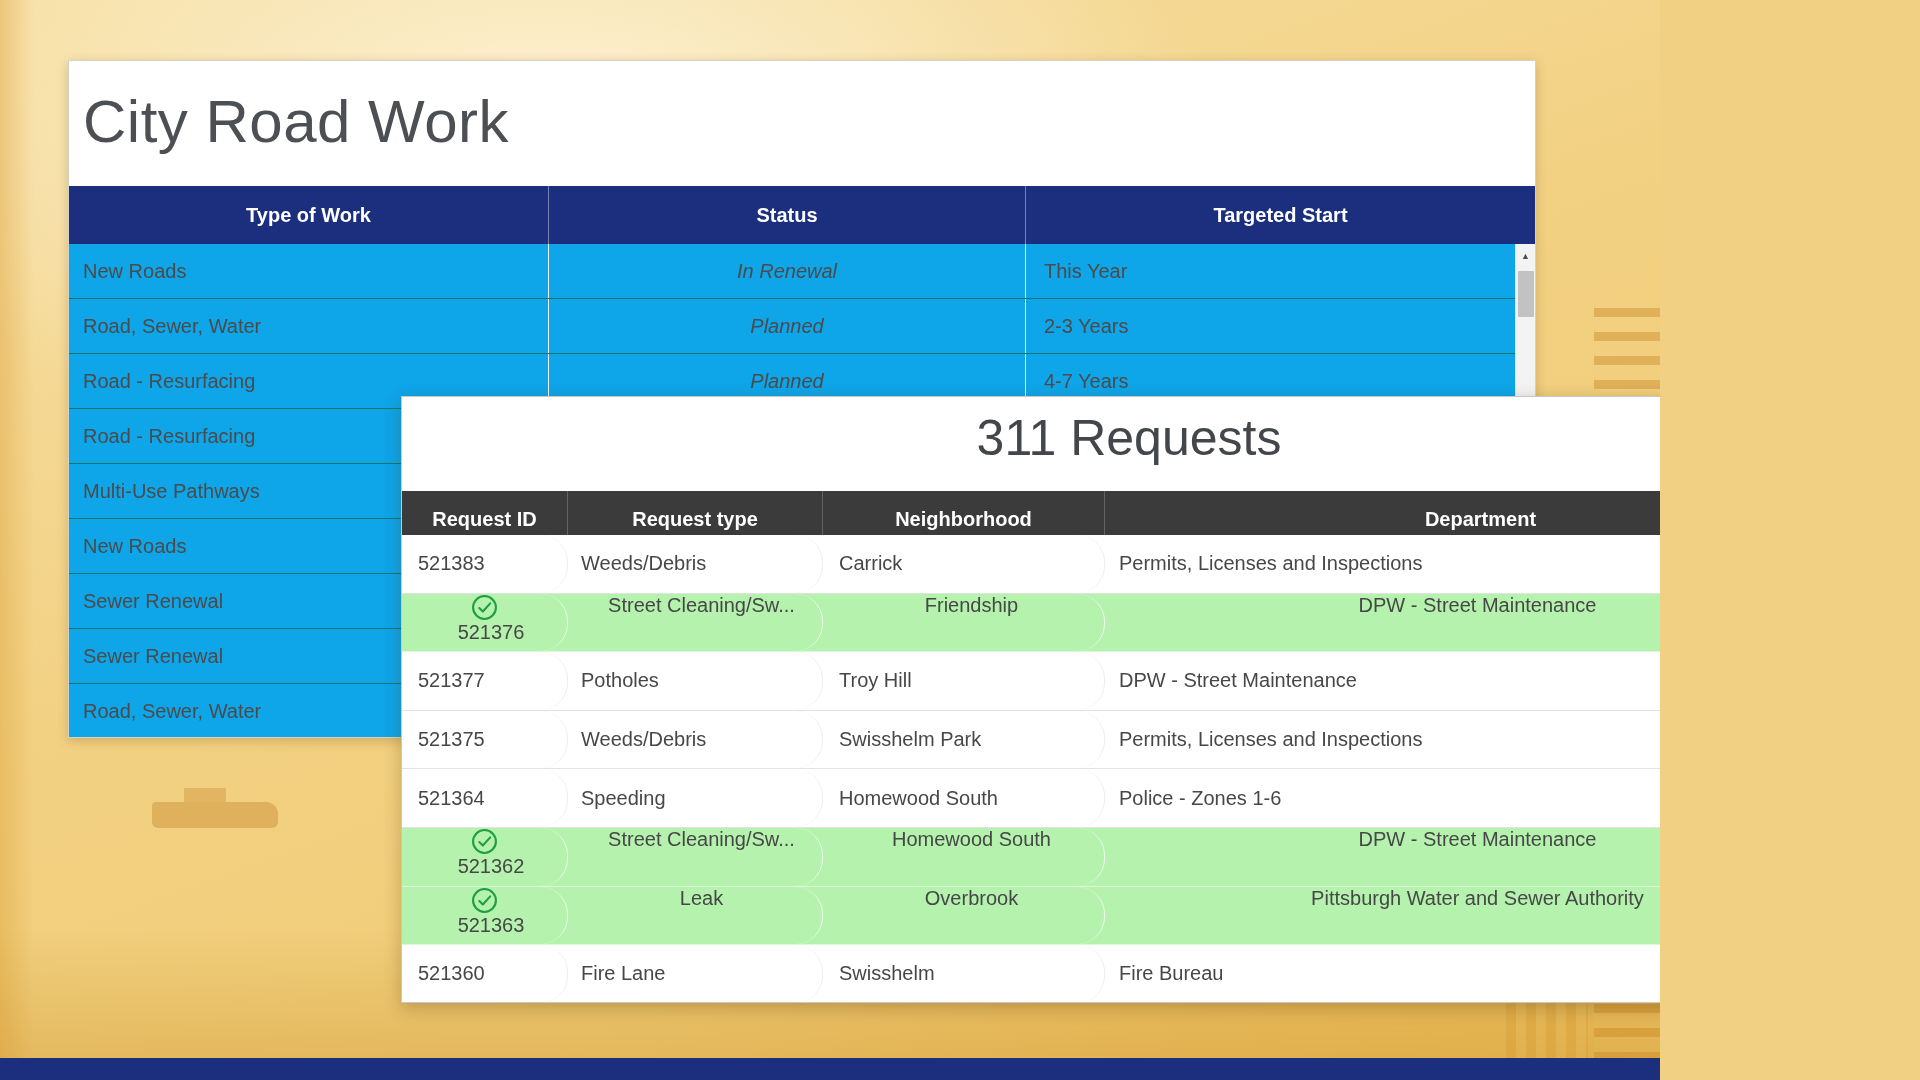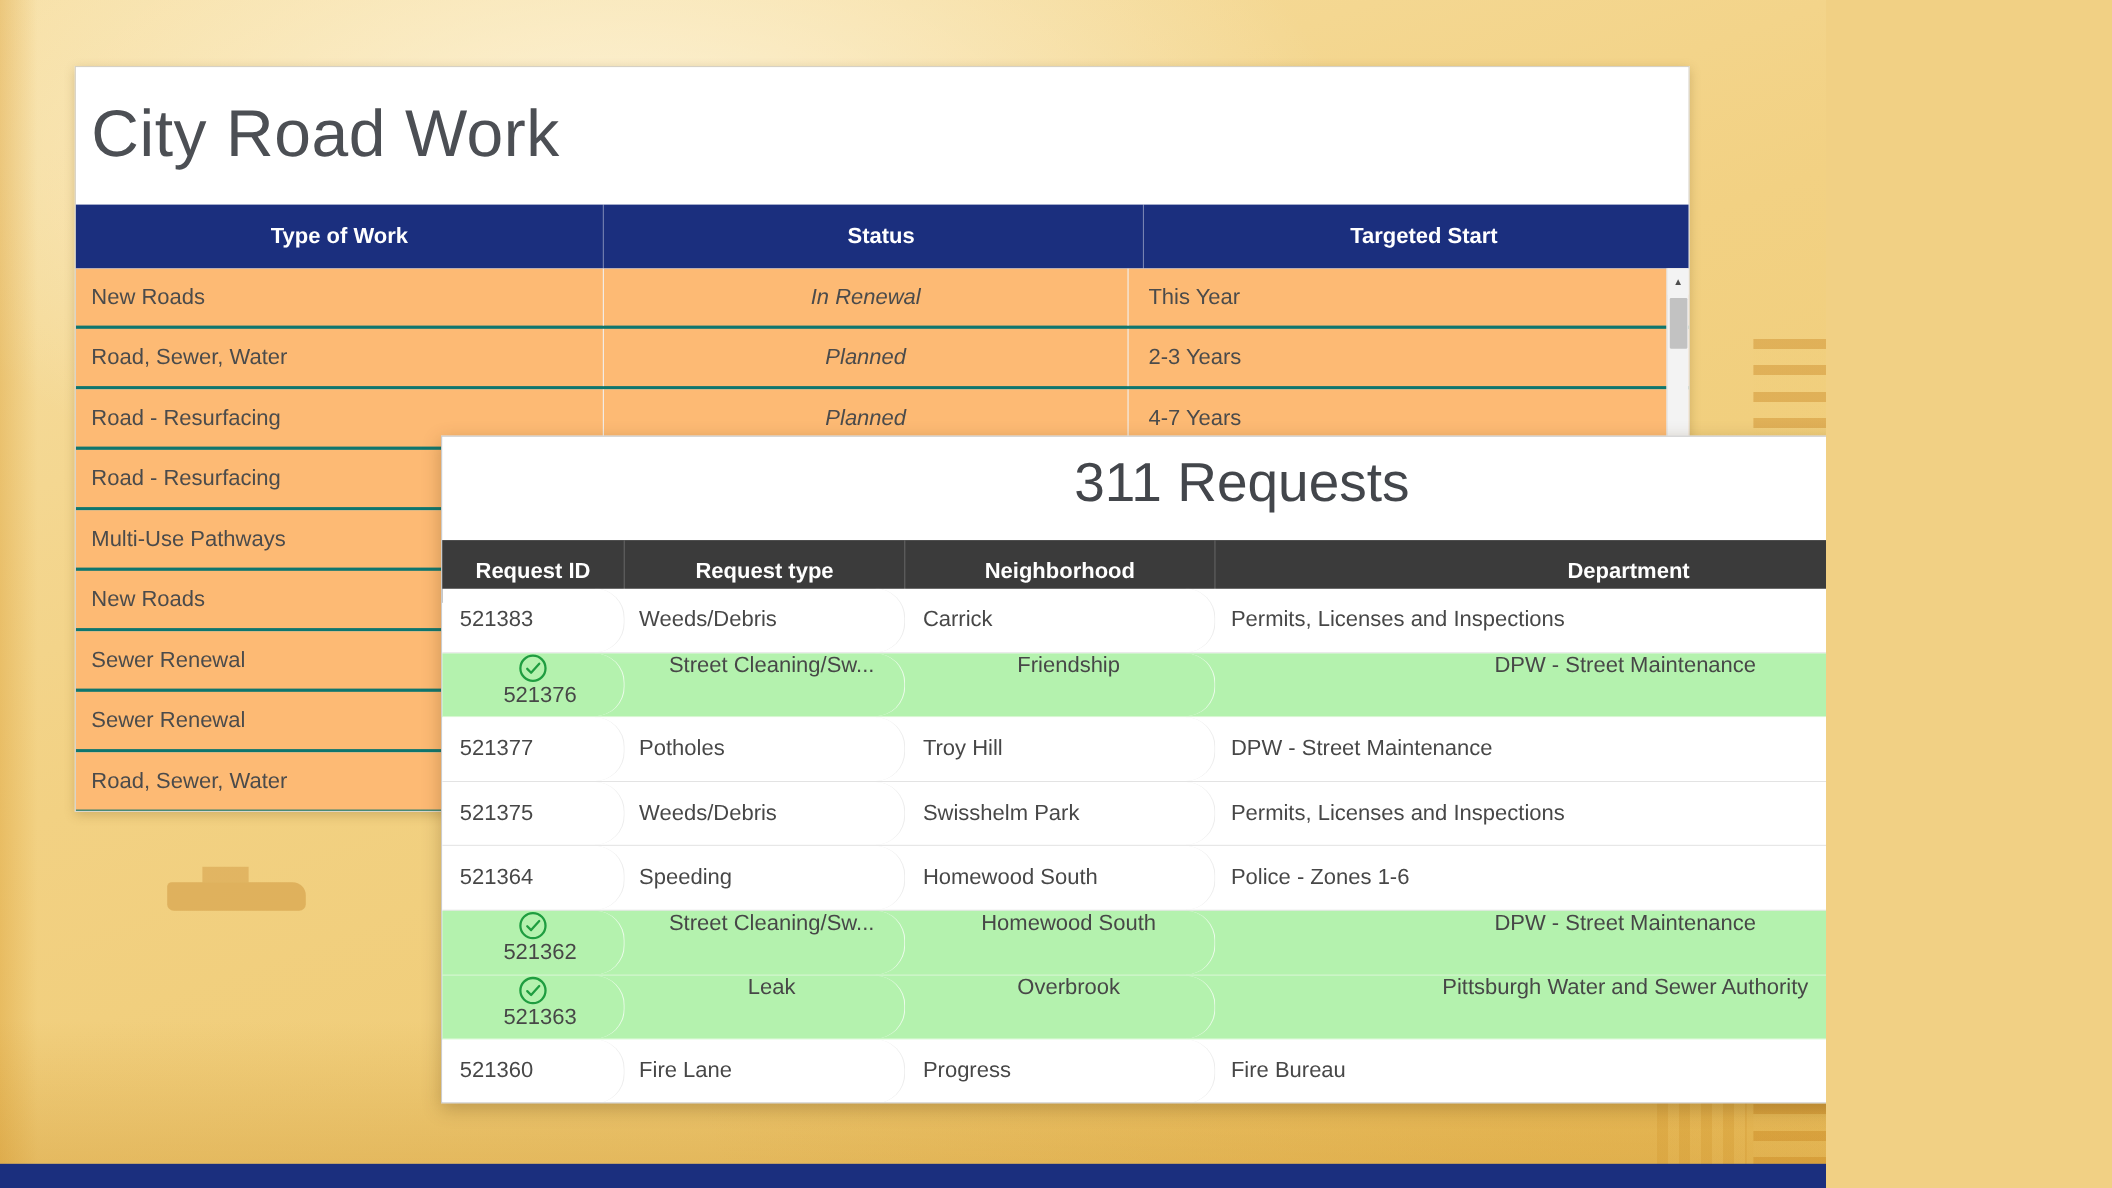--- a/index.html
+++ b/index.html
@@ -31,27 +31,27 @@
   
   .panel { position:absolute; background:#fff; }
   .hcell { display:flex; align-items:center; justify-content:center; height:100%; }
 
   
   .roadwork { left:68px; top:60px; width:1468px; height:678px; z-index:2;
     border:1px solid #d6d1c4; box-shadow:0 3px 10px rgba(110,80,20,.28); }
   .rw-title { position:absolute; top:26px; left:14px; font-size:60px; font-weight:300;
     color:#4c4f54; letter-spacing:.5px; white-space:nowrap; }
   .rw-header { position:absolute; top:125px; left:0; width:100%; height:58px; display:flex;
-    background:#1b2f7e; color:#fff; font-weight:bold; font-size:20px;gap:14px; }
+    background:#1b2f7e; color:#fff; font-weight:bold; font-size:20px; }
   .rw-header .hcell { border-right:1px solid rgba(255,255,255,.4); }
   .rw-header .hcell:last-child { border-right:none; }
   .rw-w1 { width:480px; } .rw-w2 { width:477px; } .rw-w3 { flex:1; }
   .rw-body { position:absolute; top:183px; left:0; right:0; bottom:0; overflow:hidden; }
-  .rw-row { display:flex; height:55px; border-bottom:3px solid #0f766e; font-size:20px;
-    color:#4b4b4b; background:#fdba74; }
+  .rw-row { display:flex; height:55px; border-bottom:1px solid #0f766e; font-size:20px;
+    color:#4b4b4b; background:#0ea5e9; }
   .rw-cell { display:flex; align-items:center; height:100%; border-right:1px solid #f1f1f1; }
   .rw-cell:last-child { border-right:none; }
   .rw-cell.rw-w1 { padding-left:14px; }
   .rw-cell.rw-w2 { justify-content:center; font-style:italic; }
   .rw-cell.rw-w3 { padding-left:18px; }
 
   
   .requests { left:401px; top:396px; width:1456px; height:607px; z-index:3;
     border:1px solid #c7c7c7; box-shadow:0 5px 16px rgba(85,55,10,.3); }
   .rq-title { position:absolute; top:12px; left:0; width:100%; text-align:center;
@@ -267,21 +267,21 @@
     <div class="rq-cell rq-w3">Overbrook</div>
     <div class="rq-cell rq-w4">Pittsburgh Water and Sewer Authority</div>
   </div>
 
   <div class="rq-row">
     <div class="rq-cell rq-w1">
 
       <span>521360</span>
     </div>
     <div class="rq-cell rq-w2">Fire Lane</div>
-    <div class="rq-cell rq-w3">Progress</div>
+    <div class="rq-cell rq-w3">Swisshelm</div>
     <div class="rq-cell rq-w4">Fire Bureau</div>
   </div>
 </div>
     <div class="scrollbar rq-scroll">
       <div class="sb-btn up">
         <span>▲</span>
       </div>
       <div class="sb-thumb"></div>
       <div class="sb-btn down">
         <span>▼</span>

